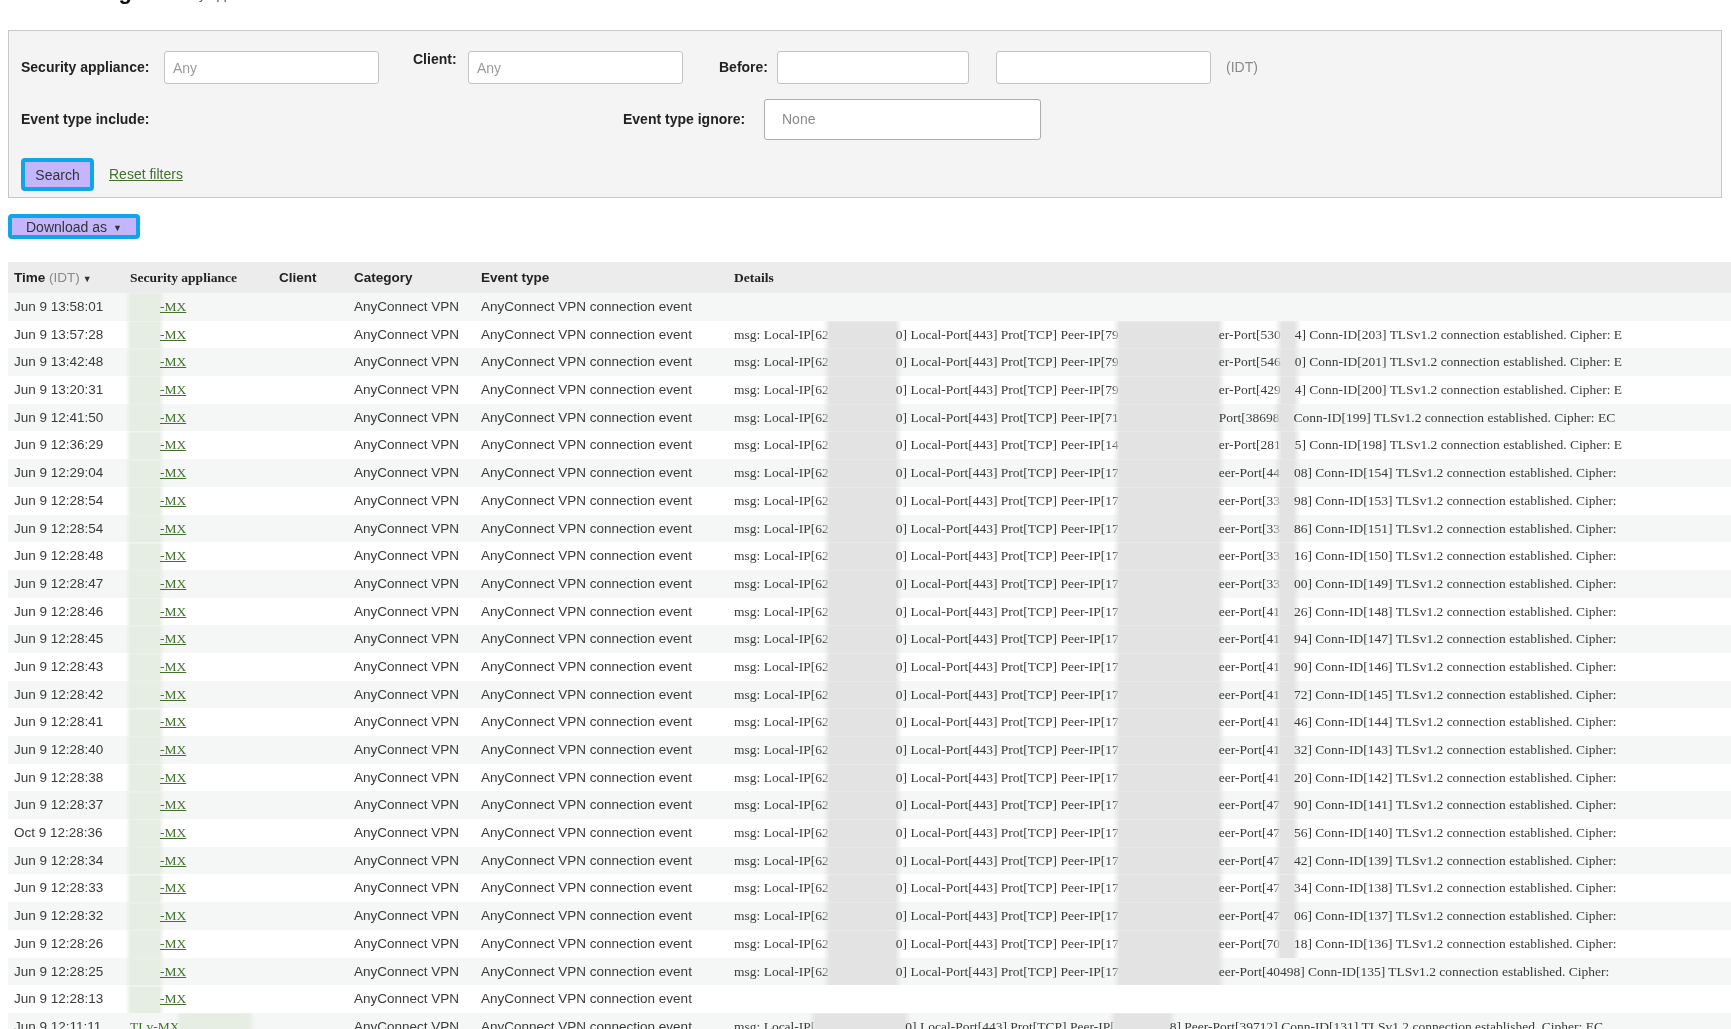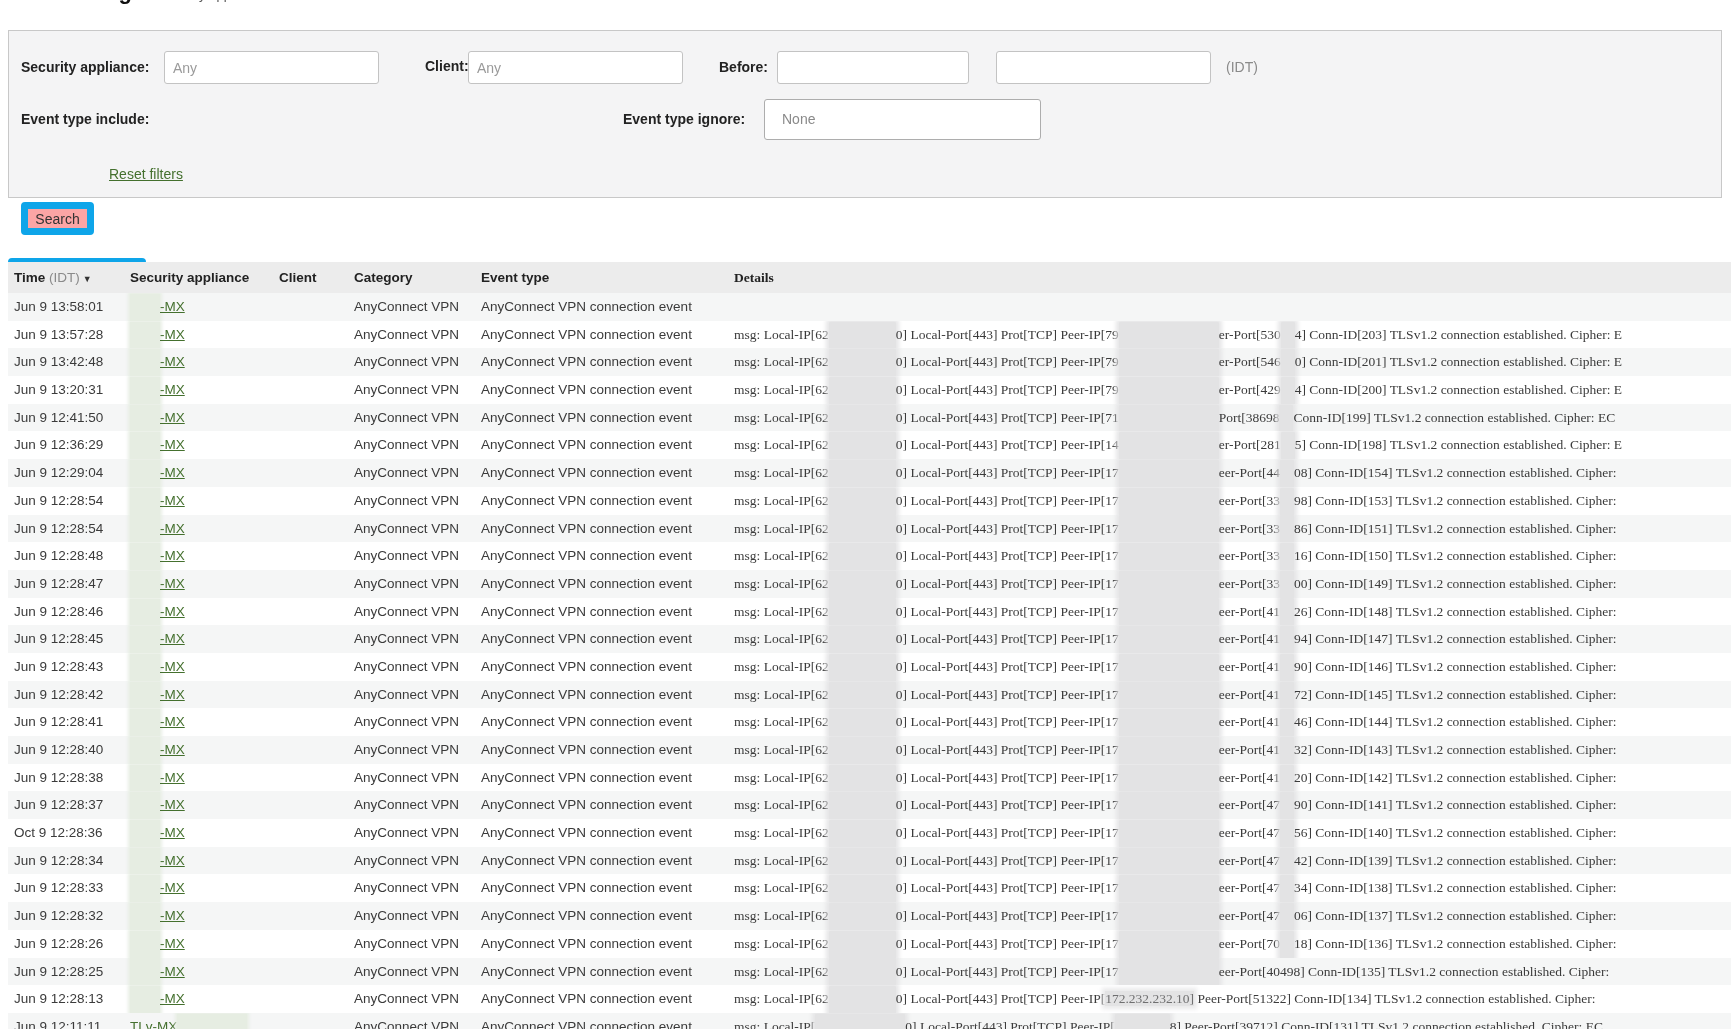--- a/index.html
+++ b/index.html
@@ -19,37 +19,37 @@
   .finput{position:absolute;height:33px;background:#fff;border:1px solid #c3c3c3;border-radius:3px;
           font-size:14px;color:#333;padding:0 8px;font-family:inherit;}
   .finput::placeholder{color:#9a9a9a;opacity:1;}
   .tz-note{position:absolute;font-size:14px;color:#8a8a8a;line-height:33px;}
   .tokenfield{position:absolute;background:#fff;border:1px solid #adadad;border-radius:3px;}
   .tag{position:absolute;left:10px;top:8px;height:25px;display:flex;align-items:stretch;
        background:#d9e2fa;border-radius:4px;font-size:14px;color:#5d7be0;overflow:hidden;}
   .tag-label{padding:3px 10px;line-height:19px;}
   .tag-x{padding:3px 9px;line-height:19px;border-left:1px solid #f3f6fd;color:#7b93e8;cursor:pointer;}
   .none-text{position:absolute;left:17px;top:0;line-height:39px;font-size:14px;color:#8a8a8a;}
-  .btn{background:#fca5a5;border:7px solid #0ea5e9;border-radius:4px;font-size:14px;color:#333;
-       font-family:inherit;cursor:pointer;margin-top:44px;}
+  .btn{background:#c4b5fd;border:4px solid #0ea5e9;border-radius:4px;font-size:14px;color:#333;
+       font-family:inherit;cursor:pointer;}
   .search-btn{position:absolute;left:12px;top:127px;width:73px;height:33px;}
   .reset-link{position:absolute;left:100px;top:127px;line-height:33px;font-size:14px;
               color:#44702e;text-decoration:underline;cursor:pointer;}
 
   
   .download-btn{position:absolute;left:8px;top:214px;height:25px;padding:0 14px;}
   .caret{font-size:9px;position:relative;top:-1px;margin-left:6px;}
 
   
   .evt-table{position:absolute;left:8px;top:262px;right:0;bottom:0;overflow:hidden;font-size:13.5px;}
   .thead{display:flex;background:#ececec;height:31px;line-height:31px;font-weight:bold;color:#222;}
   .trow{display:flex;height:27.7px;line-height:27.7px;color:#3b3b3b;white-space:nowrap;}
   .trow:nth-child(odd){background:#f5f6f6;}
   .c-time{width:114px;padding-left:6px;flex:none;overflow:hidden;}
-  .c-app{width:149px;padding-left:8px;flex:none;overflow:hidden;}
+  .c-app{width:149px;padding-left:8px;flex:none;overflow:hidden;font-family:Liberation Serif, serif;}
   .c-client{width:56px;padding-left:8px;flex:none;overflow:hidden;}
   .c-cat{width:127px;padding-left:8px;flex:none;overflow:hidden;margin-left:19px;}
   .c-evt{width:253px;padding-left:8px;flex:none;overflow:hidden;}
   .c-det{flex:1;padding-left:8px;overflow:hidden;font-family:Liberation Serif, serif;}
   .hdr-unit{font-weight:normal;color:#8a8a8a;}
   .sort-icon{font-size:9px;color:#333;margin-left:3px;}
   .mx-link{color:#44702e;text-decoration:underline;cursor:pointer;}
   .blur-box{display:inline-block;height:28px;vertical-align:middle;background:#e3e3e4;
             box-shadow:0 0 4px 3px rgba(227,227,228,0.9);border-radius:1px;}
   .green-box{display:inline-block;height:27px;vertical-align:middle;background:#e6ede2;
@@ -61,21 +61,21 @@
 
 <div class="title-clip">
   <div class="title-inner">
     <span class="title-main">Event log</span><span class="title-sub">for security appliances</span>
   </div>
 </div>
 
 <div class="filter-panel">
   <span class="flabel" style="left:12px;top:20px;">Security appliance:</span>
   <input class="finput" style="left: 155px; top: 20px; width: 215px;" placeholder="Any">
-  <span class="flabel" style="left:404px;top:19px;margin-left:12px;">Client:</span>
+  <span class="flabel" style="left:404px;top:12px;">Client:</span>
   <input class="finput" style="left: 459px; top: 20px; width: 215px;" placeholder="Any">
   <span class="flabel" style="left:710px;top:20px;">Before:</span>
   <input class="finput" style="left: 768px; top: 20px; width: 192px;">
   <input class="finput" style="left: 987px; top: 20px; width: 215px;">
   <span class="tz-note" style="left:1217px;top:20px;">(IDT)</span>
 
   <span class="flabel" style="left:12px;top:68px;line-height:41px;">Event type include:</span>
   <span class="flabel" style="left:614px;top:68px;line-height:41px;">Event type ignore:</span>
   <div class="tokenfield" style="left:755px;top:68px;width:277px;height:41px;">
     <span class="none-text">None</span>
@@ -295,21 +295,20 @@
         <div class="c-cat">AnyConnect VPN</div>
         <div class="c-evt">AnyConnect VPN connection event</div>
         <div class="c-det"><span>msg: Local-IP[62</span><span class="blur-box" style="width: 67px;"></span><span>0] Local-Port[443] Prot[TCP] Peer-IP[17</span><span class="blur-box" style="width: 100px;"></span><span>eer-Port[40498] Conn-ID[135] TLSv1.2 connection established. Cipher:</span></div>
       </div>
       <div class="trow">
         <div class="c-time">Jun 9 12:28:13</div>
         <div class="c-app"><span class="green-box" style="width: 30px;"></span><a class="mx-link">-MX</a></div>
         <div class="c-client"></div>
         <div class="c-cat">AnyConnect VPN</div>
         <div class="c-evt">AnyConnect VPN connection event</div>
-        <div class="c-det"><span>msg: Local-IP[62</span><span class="blur-box" style="width: 67px;"></span><span>0] Local-Port[443] Prot[TCP] Peer-IP[</span><span class="dim-text">172.232.232.10]</span><span> Peer-Port[51322] Conn-ID[134] TLSv1.2 connection established. Cipher:</span></div>
       </div>
       <div class="trow">
         <div class="c-time">Jun 9 12:11:11</div>
         <div class="c-app"><a class="mx-link">TLv-MX</a><span class="green-box" style="width: 70px;"></span></div>
         <div class="c-client"></div>
         <div class="c-cat">AnyConnect VPN</div>
         <div class="c-evt">AnyConnect VPN connection event</div>
         <div class="c-det"><span>msg: Local-IP[</span><span class="blur-box" style="width: 90px;"></span><span>0] Local-Port[443] Prot[TCP] Peer-IP[</span><span class="blur-box" style="width: 55px;"></span><span>8] Peer-Port[39712] Conn-ID[131] TLSv1.2 connection established. Cipher: EC</span></div>
       </div>
     </div>

